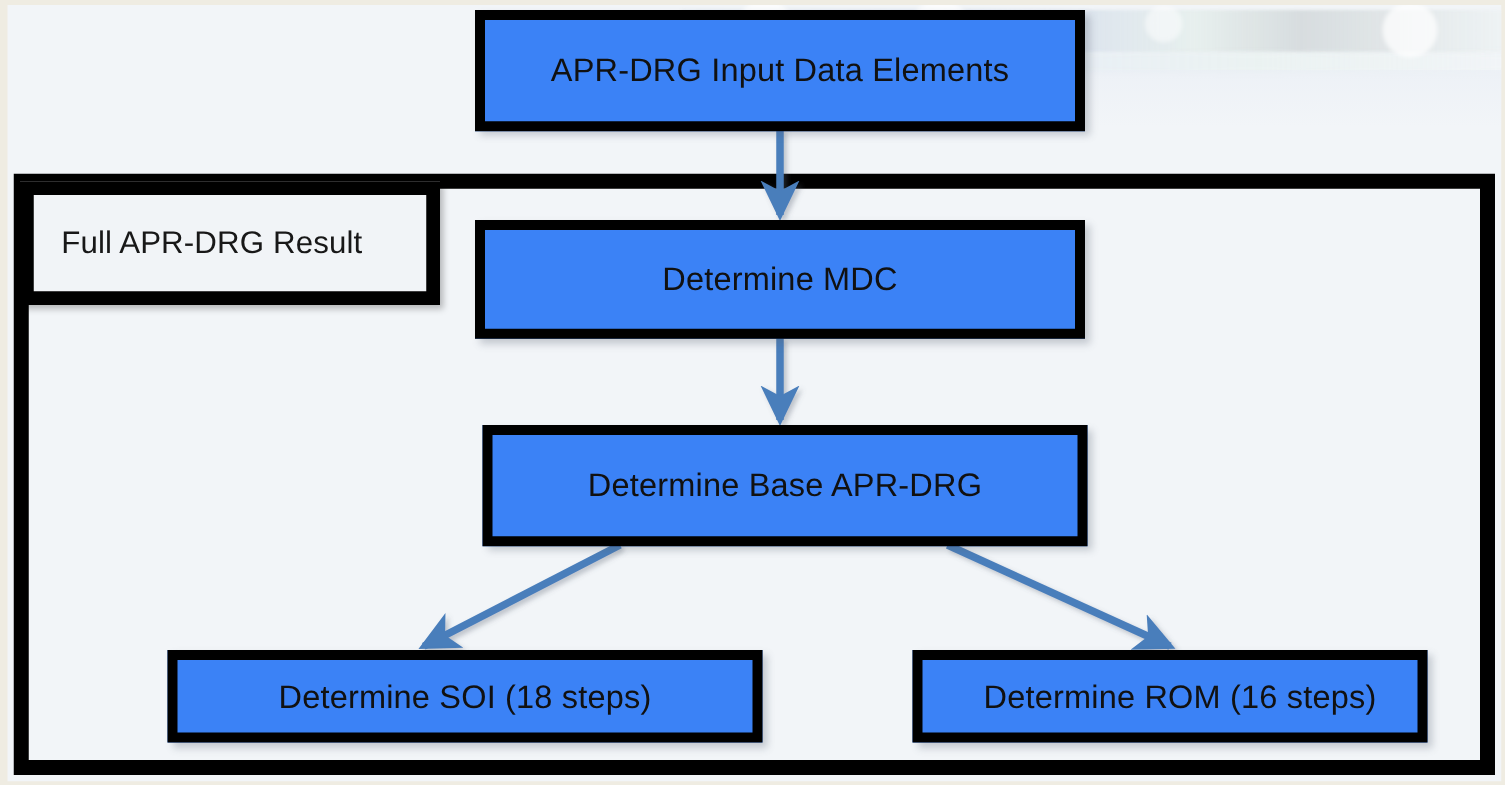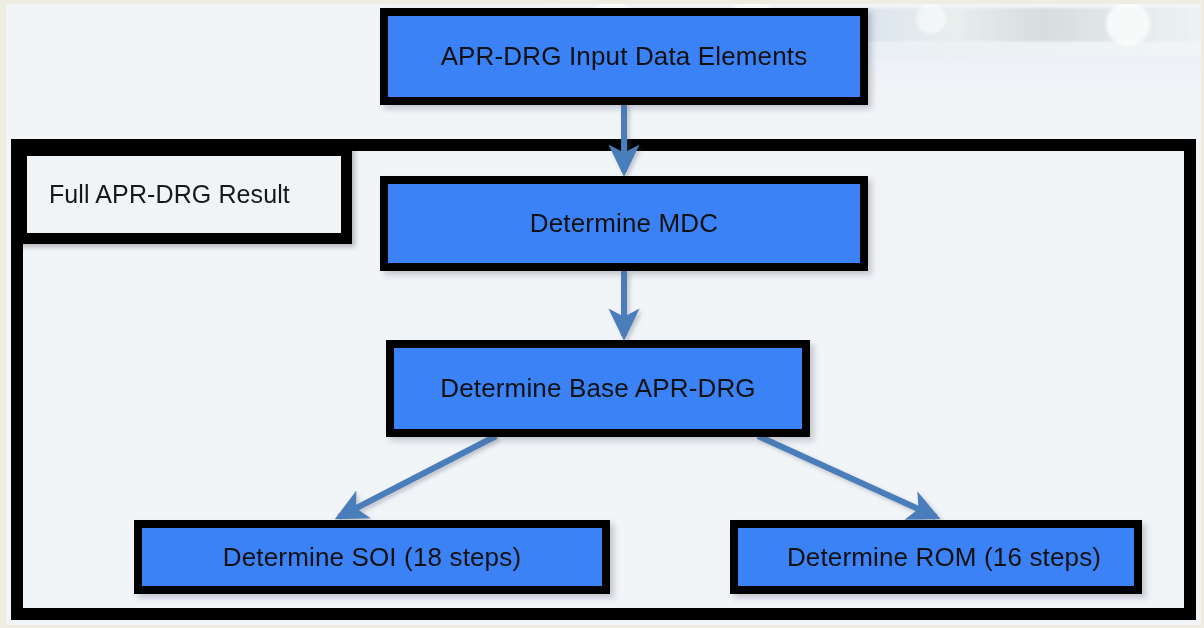--- a/index.html
+++ b/index.html
@@ -161,21 +161,21 @@
   </svg>
 
   <div class="node" style="left:374px; top:4px; width:488px; height:97px;">
     <span class="txt">APR-DRG Input Data Elements</span>
   </div>
 
   <div class="node" style="left:374px; top:172px; width:488px; height:95px;">
     <span class="txt">Determine MDC</span>
   </div>
 
-  <div class="node" style="left:380px; top:336px; width:424px; height:97px;">
+  <div class="node" style="left:380px; top:336px; width:484px; height:97px;">
     <span class="txt">Determine Base APR-DRG</span>
   </div>
 
   <div class="node" style="left:128px; top:516px; width:476px; height:74px;">
     <span class="txt">Determine SOI (18 steps)</span>
   </div>
 
   <div class="node" style="left:724px; top:516px; width:412px; height:74px;padding-left:16px;">
     <span class="txt">Determine ROM (16 steps)</span>
   </div>

